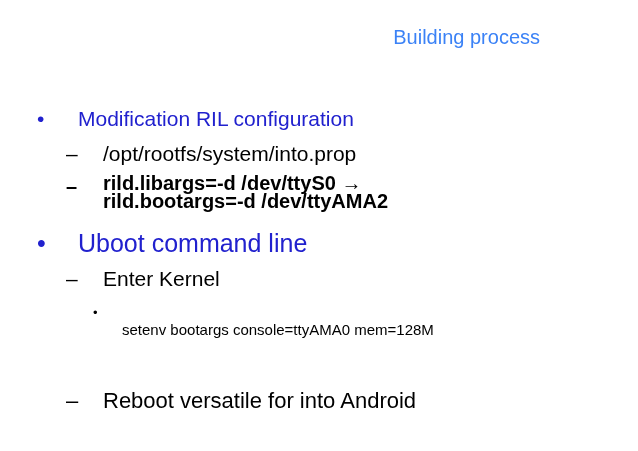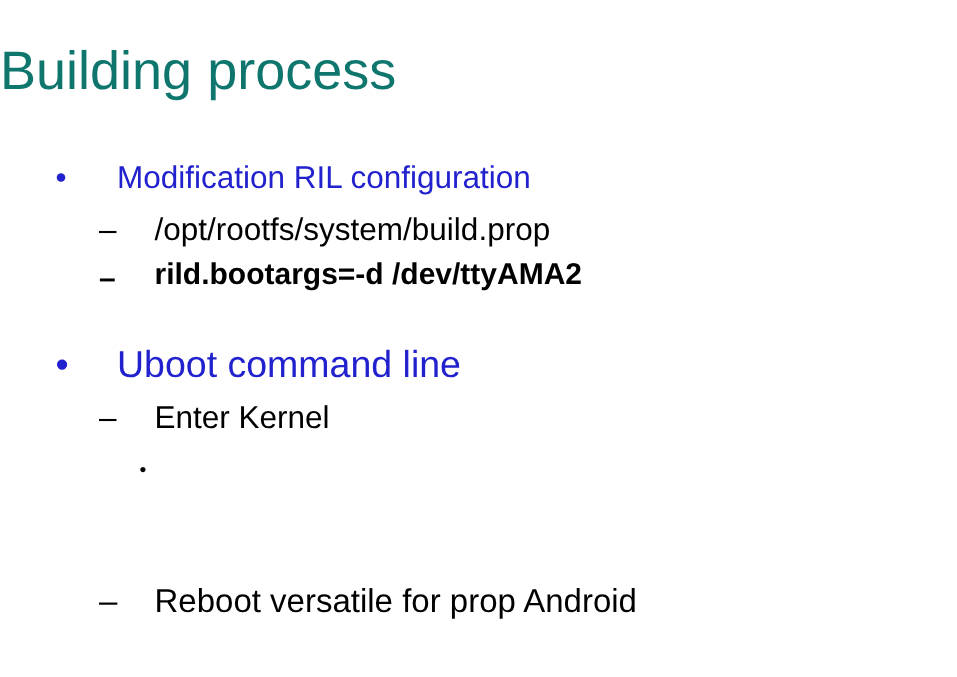--- a/index.html
+++ b/index.html
@@ -14,24 +14,24 @@
     background: #ffffff;
     font-family: "Liberation Sans", sans-serif;
     color: #000000;
     overflow: hidden;
   }
   .slide-title {
     position: absolute;
     top: 26px;
     left: 0;
     width: 540px;
-    text-align: left;
-    font-size: 36px;
+    text-align: right;
+    font-size: 20px;
     line-height: 1.15;
-    color: #0f766e;
+    color: #3b82f6;
   }
   .row { position: absolute; left: 0; width: 100%; }
   .row > span { position: absolute; white-space: nowrap; display: block; }
 
   
   .marker-l1 { left: 37px; }
   .text-l1   { left: 78px; text-align: right; }
   .marker-l2 { left: 66px; }
   .text-l2   { left: 103px; }
   .marker-l3 { left: 93px; }
@@ -71,44 +71,46 @@
 
   <div class="slide-title">Building process</div>
 
   <div class="row r1">
     <span class="mk marker-l1">•</span>
     <span class="txt text-l1">Modification RIL configuration</span>
   </div>
 
   <div class="row r2">
     <span class="mk marker-l2">–</span>
-    <span class="txt text-l2">/opt/rootfs/system/build.prop</span>
+    <span class="txt text-l2">/opt/rootfs/system/into.prop</span>
   </div>
 
   <div class="row r3">
     <span class="mk marker-l2">–</span>
     <span class="txt text-l2 multiline">
+      <div>rild.libargs=-d /dev/ttyS0 →</div>
       <div>rild.bootargs=-d /dev/ttyAMA2</div>
     </span>
   </div>
 
   <div class="row r4">
     <span class="mk marker-l1">•</span>
     <span class="txt text-l1">Uboot command line</span>
   </div>
 
   <div class="row r5">
     <span class="mk marker-l2">–</span>
     <span class="txt text-l2">Enter Kernel</span>
   </div>
 
   <div class="row r6">
     <span class="mk marker-l3">•</span>
     <span class="txt text-l3 multiline">
+      <div>setenv bootargs console=ttyAMA0 mem=128M</div>
     </span>
   </div>
 
   <div class="row r7">
     <span class="mk marker-l2">–</span>
-    <span class="txt text-l2">Reboot versatile for prop Android</span>
+    <span class="txt text-l2">Reboot versatile for into Android</span>
   </div>
 
 </div>
 
 </body></html>

